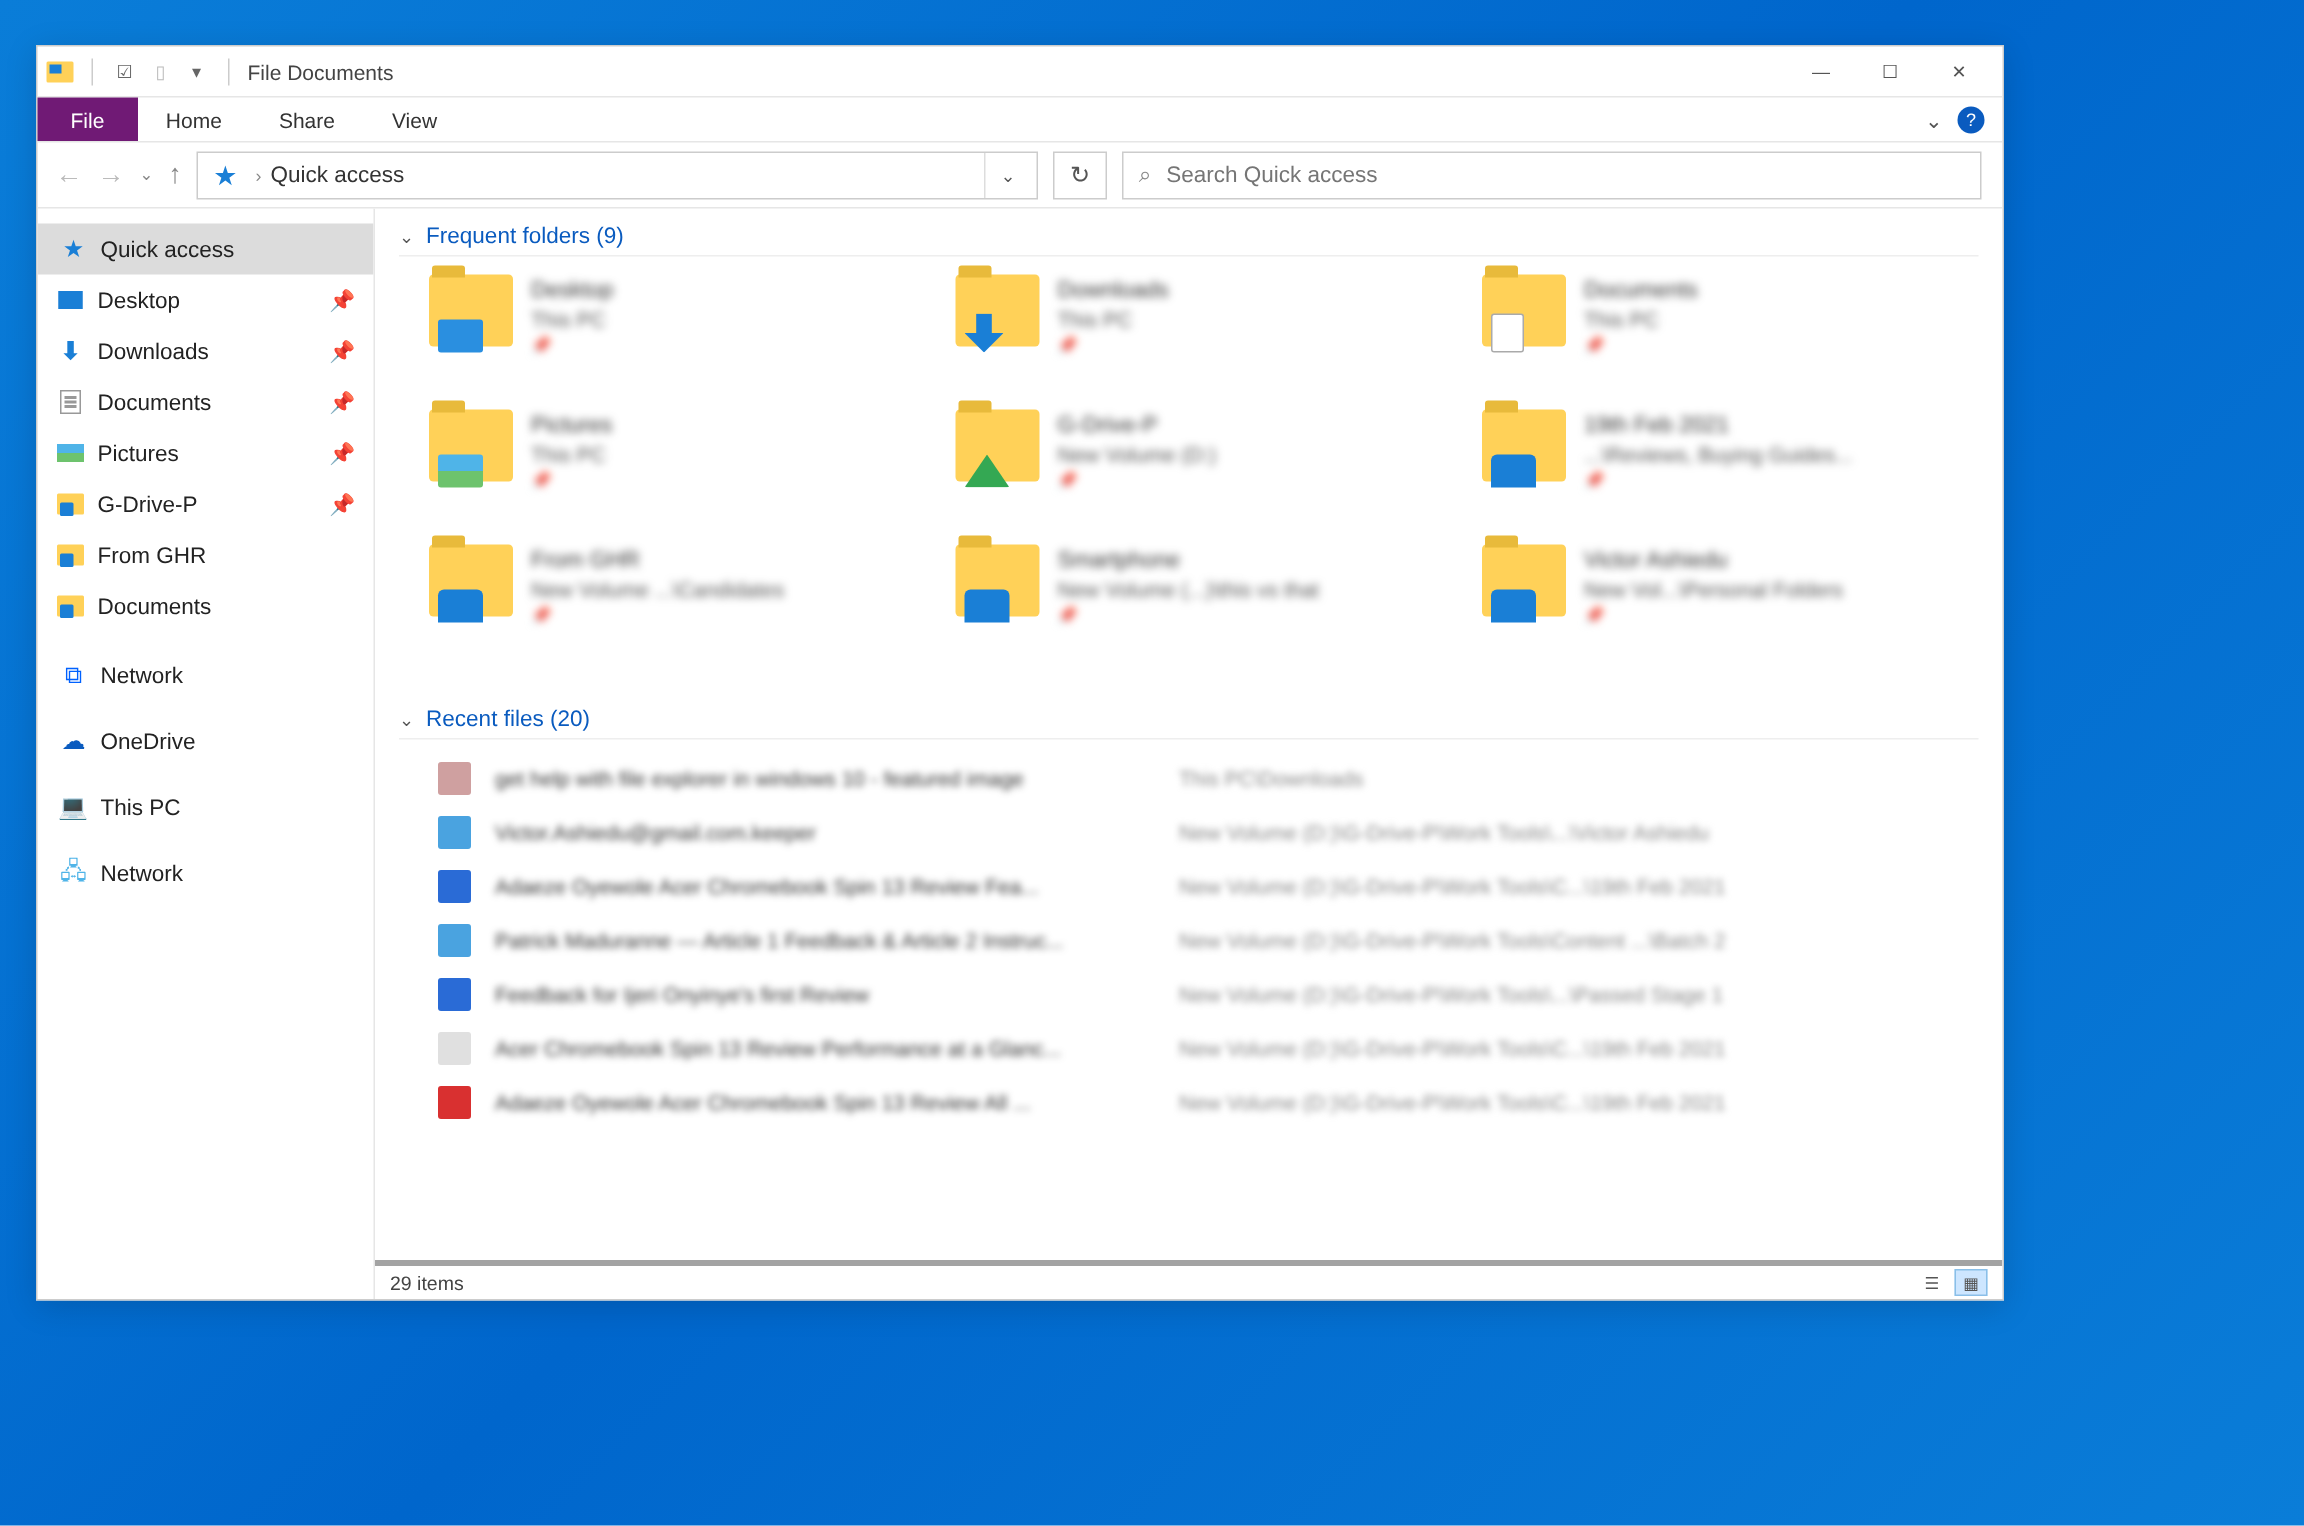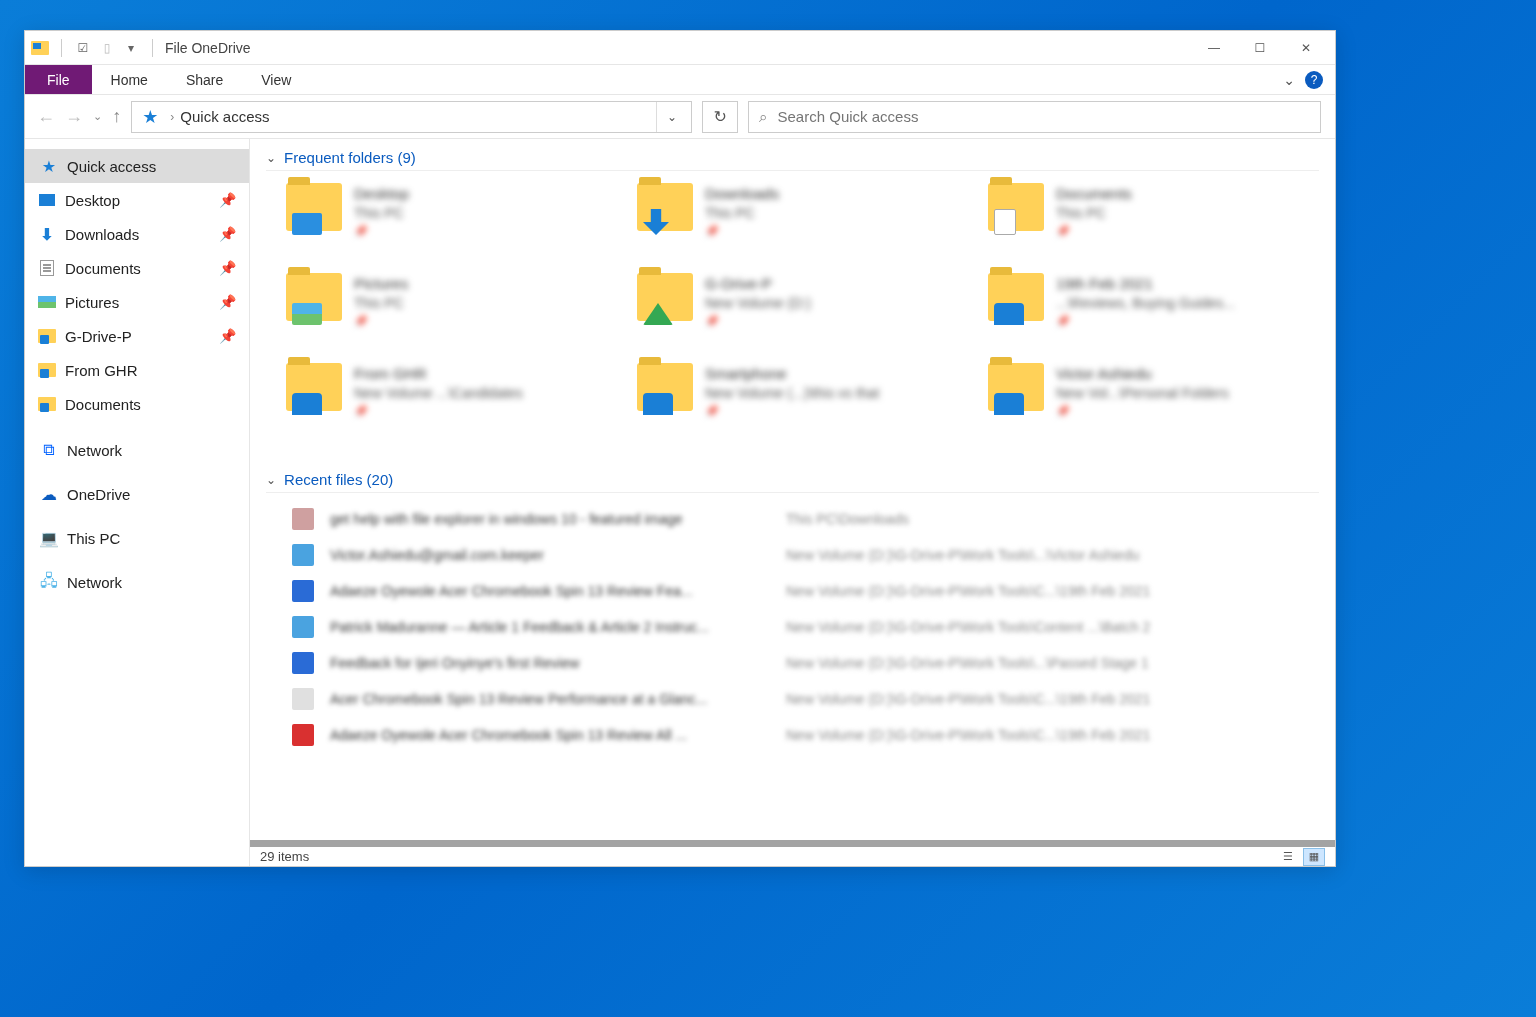--- a/index.html
+++ b/index.html
@@ -72,21 +72,21 @@
   .ff-overlay.gd { background:#34a853; clip-path: polygon(50% 0, 100% 100%, 0 100%); }
   .ff-overlay.person { background:#1a7fd6; border-radius:4px 4px 0 0; }
   .ff-text { filter: blur(3px); color:#555; font-size:14px; line-height:1.4; }
   .ff-text .t1 { color:#333; font-size:15px; font-weight:500; }
   .recent-list { display:flex; flex-direction:column; gap:4px; padding:4px 0 10px 26px; }
   .rf-row { display:flex; align-items:center; gap:16px; font-size:14px; height:32px; }
   .rf-icon { width:22px; height:22px; flex:none; border-radius:2px; }
   .rf-name { flex:0 0 440px; filter: blur(2.5px); color:#333; white-space:nowrap; overflow:hidden; }
   .rf-path { flex:1; filter: blur(2.5px); color:#888; white-space:nowrap; overflow:hidden; }
   
-  .statusbar { height:26px; border-top:7px solid #a3a3a3; display:flex; align-items:center; padding:0 10px; font-size:13px; color:#444; }
+  .statusbar { height:26px; border-top:4px solid #a3a3a3; display:flex; align-items:center; padding:0 10px; font-size:13px; color:#444; }
   .sb-right { margin-left:auto; display:flex; gap:4px; }
   .view-btn { width:22px; height:18px; border:1px solid transparent; display:flex; align-items:center; justify-content:center; font-size:11px; color:#555; }
   .view-btn.active { background:#cde6ff; border-color:#8abfe8; }
   
   .main-scroll::-webkit-scrollbar { width:18px; }
   .main-scroll::-webkit-scrollbar-thumb { background:#c0c0c0; }
   .main-scroll::-webkit-scrollbar-track { background:#f0f0f0; }
 </style>
 </head>
 <body>
@@ -97,21 +97,21 @@
     <div class="tb-icons">
       <div class="tb-ico">
           <div class="folder-mini"></div>
         </div>
       <div class="sep"></div>
       <div class="tb-ico">☑</div>
       <div class="tb-ico" style="color:#bbb">▯</div>
       <div class="tb-ico">▾</div>
       <div class="sep"></div>
     </div>
-    <div class="title-text">File OneDrive</div>
+    <div class="title-text">File Documents</div>
     <div class="win-controls">
       <div>—</div>
       <div>☐</div>
       <div>✕</div>
     </div>
   </div>
 
   <div class="ribbon">
     <div class="file-tab">File</div>
     <div class="tab">Home</div>

